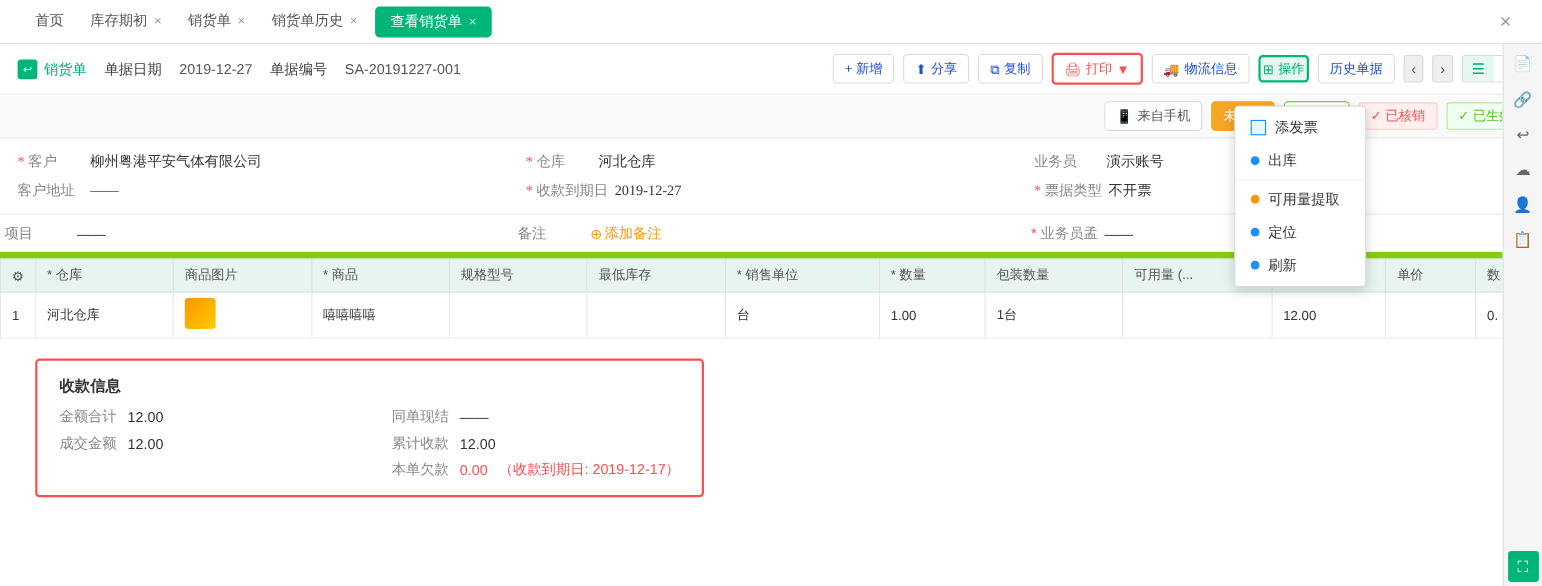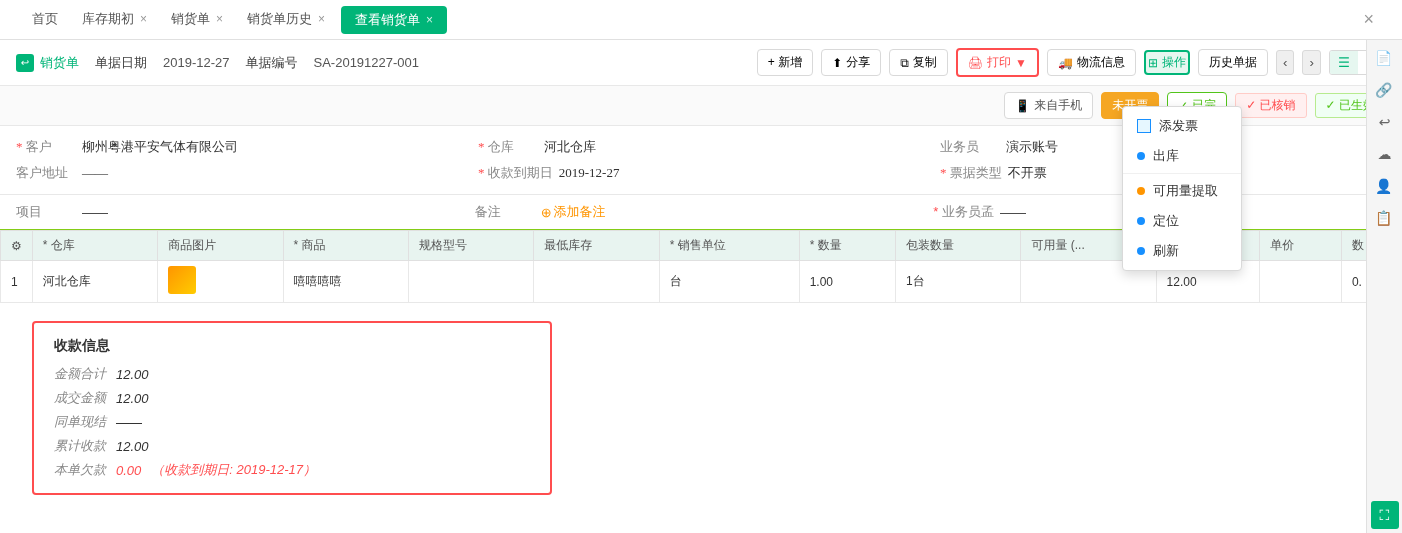--- a/index.html
+++ b/index.html
@@ -16,21 +16,21 @@
     
     .main-content { background: #fff; margin: 0; padding: 0; height: calc(533px - 40px); overflow: hidden; position: relative; }
 
     
     .doc-header { display: flex; align-items: center; padding: 8px 16px; border-bottom: 1px solid #e8e8e8; background: #fff; }
     .doc-title { display: flex; align-items: center; gap: 6px; color: #00b578; font-weight: 500; }
     .doc-title-icon { width: 18px; height: 18px; background: #00b578; border-radius: 3px; display: inline-flex; align-items: center; justify-content: center; color: #fff; font-size: 10px; }
     .doc-meta { display: flex; align-items: center; gap: 16px; margin-left: 16px; color: #555; font-size: 13px; }
     .doc-meta-label { color: #404040; }
     .doc-actions { margin-left: auto; display: flex; align-items: center; gap: 8px; }
-    .action-btn { display: flex; align-items: center; gap: 4px; padding: 4px 10px; border: 1px solid #d9d9d9; border-radius: 4px; cursor: pointer; color: #000000; background: #fff; font-size: 12px; white-space: nowrap; }
+    .action-btn { display: flex; align-items: center; gap: 4px; padding: 4px 10px; border: 1px solid #d9d9d9; border-radius: 4px; cursor: pointer; color: #1d4ed8; background: #fff; font-size: 12px; white-space: nowrap; }
     .action-btn.print-btn { border: 2px solid #ff4d4f; color: #ff4d4f; font-weight: 500; }
     .action-btn.active-tab { background: #e6f7f0; border-color: #00b578; color: #00b578; font-weight: 500; }
     .status-badge { padding: 3px 10px; border-radius: 3px; font-size: 12px; white-space: nowrap; }
     .status-badge.cancelled { background: #fff0f0; color: #ff4d4f; border: 1px solid #ffccc7; }
     .status-badge.effective { background: #f0fff4; color: #52c41a; border: 1px solid #b7eb8f; }
     .nav-arrow { padding: 4px 6px; border: 1px solid #d9d9d9; border-radius: 3px; cursor: pointer; color: #555; }
     .view-toggle { display: flex; border: 1px solid #d9d9d9; border-radius: 3px; overflow: hidden; }
     .view-toggle-btn { padding: 4px 8px; cursor: pointer; color: #555; background: #fff; border: none; }
     .view-toggle-btn.active { background: #e6f7f0; color: #00b578; }
 
@@ -40,43 +40,43 @@
 
     
     .form-section { padding: 12px 16px; display: grid; grid-template-columns: 1fr 1fr 1fr; gap: 8px 16px; border-bottom: 1px solid #e8e8e8; font-family: Liberation Serif, serif; }
     .form-row { display: flex; align-items: center; gap: 6px; }
     .form-label { color: #888; white-space: nowrap; min-width: 60px; }
     .form-label.required::before { content: '* '; color: #ff4d4f; }
     .form-value { color: #333; }
     .form-add-link { color: #ff9500; cursor: pointer; display: flex; align-items: center; gap: 2px; }
 
     
-    .form-section2 { padding: 8px 16px; display: grid; grid-template-columns: 1fr 1fr 1fr; gap: 6px; border-bottom: 1px solid #84cc16; }
+    .form-section2 { padding: 8px 4px; display: grid; grid-template-columns: 1fr 1fr 1fr; gap: 6px; border-bottom: 6px solid #84cc16; }
 
     
     .table-wrapper { overflow-x: auto; }
     table { width: 100%; border-collapse: collapse; font-size: 12px; }
     thead tr { background: #e8f4f0; }
     th { padding: 6px 10px; text-align: left; border: 1px solid #e0e0e0; white-space: nowrap; color: #555; font-weight: 500; }
     td { padding: 5px 10px; border: 1px solid #e8e8e8; color: #333; white-space: nowrap; }
     .subtotal-row td { background: #fafafa; color: #888; }
     .gear-col { width: 30px; text-align: center; }
     .product-img { width: 28px; height: 28px; background: linear-gradient(135deg, #ff9500, #ffcc00); border-radius: 3px; display: inline-block; }
 
     
     .payment-info { padding: 14px 20px; border: 2px solid #ff4d4f; border-radius: 4px; margin: 10px 16px; display: inline-block; min-width: 520px; }
     .payment-title { font-weight: 600; font-size: 14px; margin-bottom: 10px; }
-    .payment-grid { display: grid; grid-template-columns: 1fr; gap: 6px 28px; font-style: italic; }
+    .payment-grid { display: grid; grid-template-columns: 1fr 1fr; gap: 6px 40px; }
     .payment-row { display: flex; gap: 10px; align-items: center; }
     .payment-label { color: #888; white-space: nowrap; }
     .payment-value { color: #333; }
     .payment-value.red { color: #ff4d4f; }
 
     
-    .dropdown-menu { position: absolute; top: 66px; right: 160px; background: #fff; border: 1px solid #d9d9d9; border-radius: 4px; box-shadow: 0 4px 12px rgba(0,0,0,0.15); z-index: 100; min-width: 120px; padding: 4px 0; }
+    .dropdown-menu { position: absolute; top: 56px; right: 160px; background: #fff; border: 1px solid #d9d9d9; border-radius: 4px; box-shadow: 0 4px 12px rgba(0,0,0,0.15); z-index: 100; min-width: 120px; padding: 4px 0; }
     .dropdown-item { display: flex; align-items: center; gap: 8px; padding: 6px 14px; cursor: pointer; font-size: 13px; color: #333; }
     .dropdown-dot { width: 8px; height: 8px; border-radius: 50%; display: inline-block; }
     .dropdown-dot.blue { background: #1890ff; }
     .dropdown-dot.orange { background: #ff9500; }
     .dropdown-divider { border-top: 1px solid #f0f0f0; margin: 2px 0; }
 
     
     .right-sidebar { position: absolute; right: 0; top: 0; bottom: 0; width: 36px; background: #f5f5f5; border-left: 1px solid #e0e0e0; display: flex; flex-direction: column; align-items: center; padding-top: 4px; gap: 4px; }
     .sidebar-icon { width: 28px; height: 28px; display: flex; align-items: center; justify-content: center; cursor: pointer; color: #666; border-radius: 3px; font-size: 14px; }
     .sidebar-icon.green-bg { background: #00b578; color: #fff; margin-top: auto; margin-bottom: 4px; }

